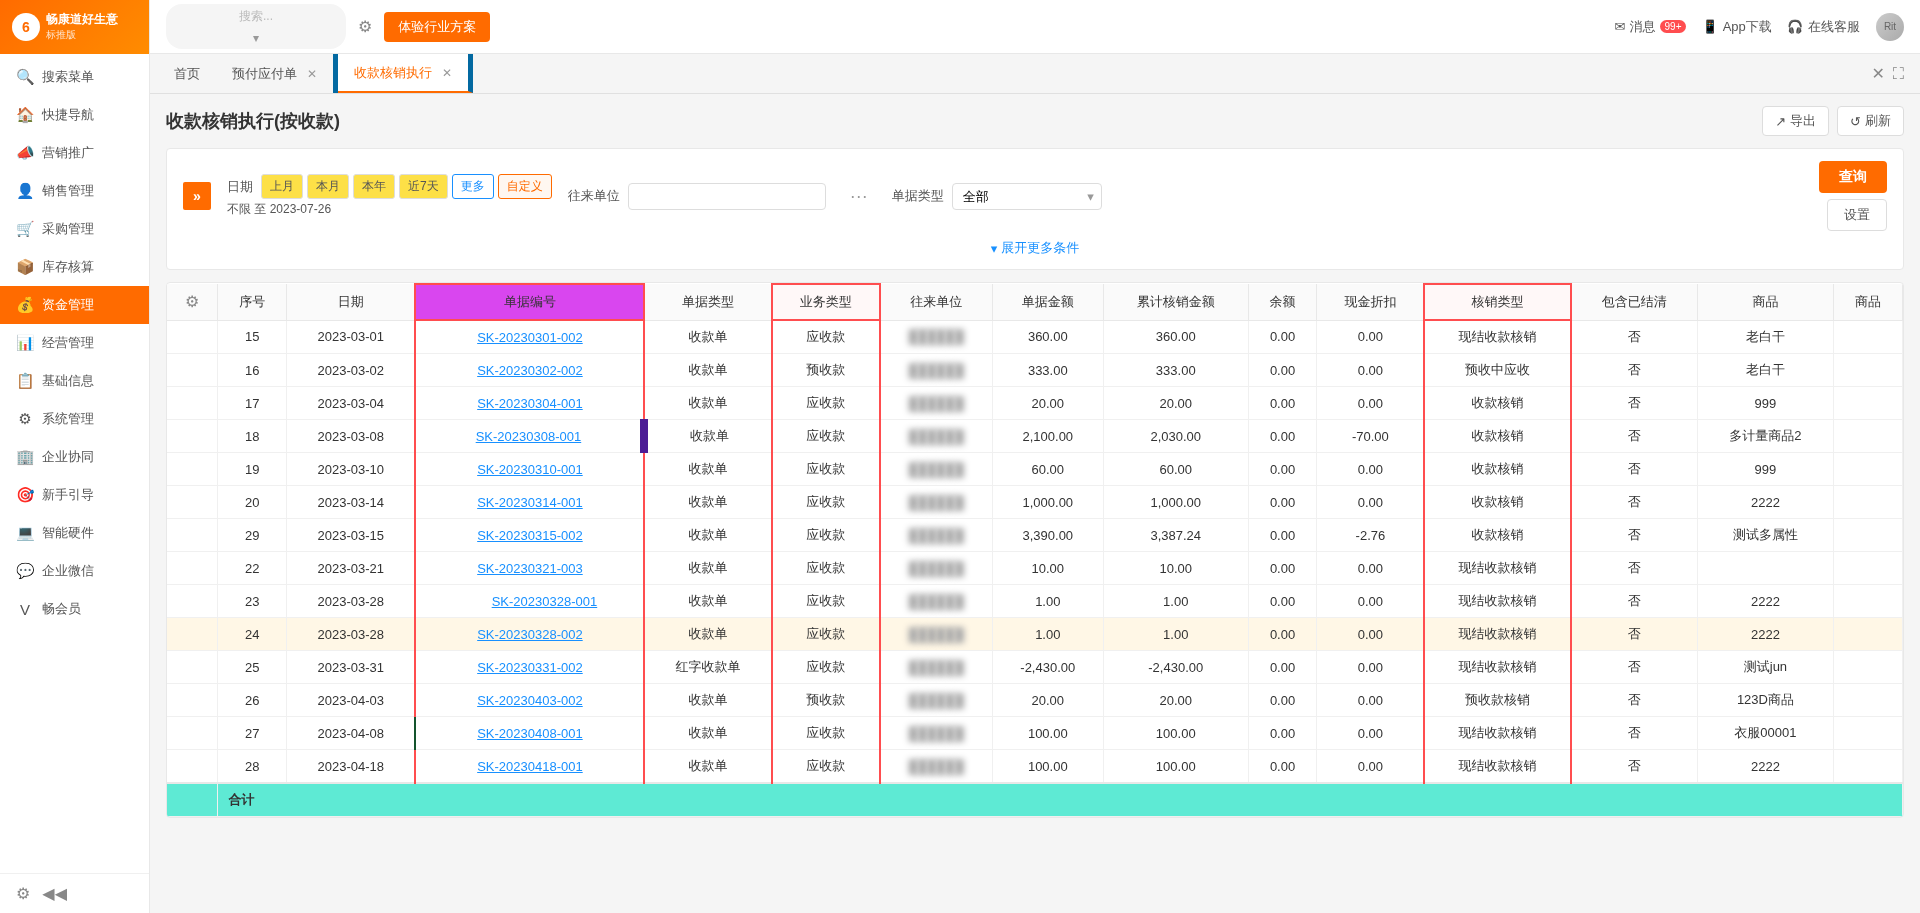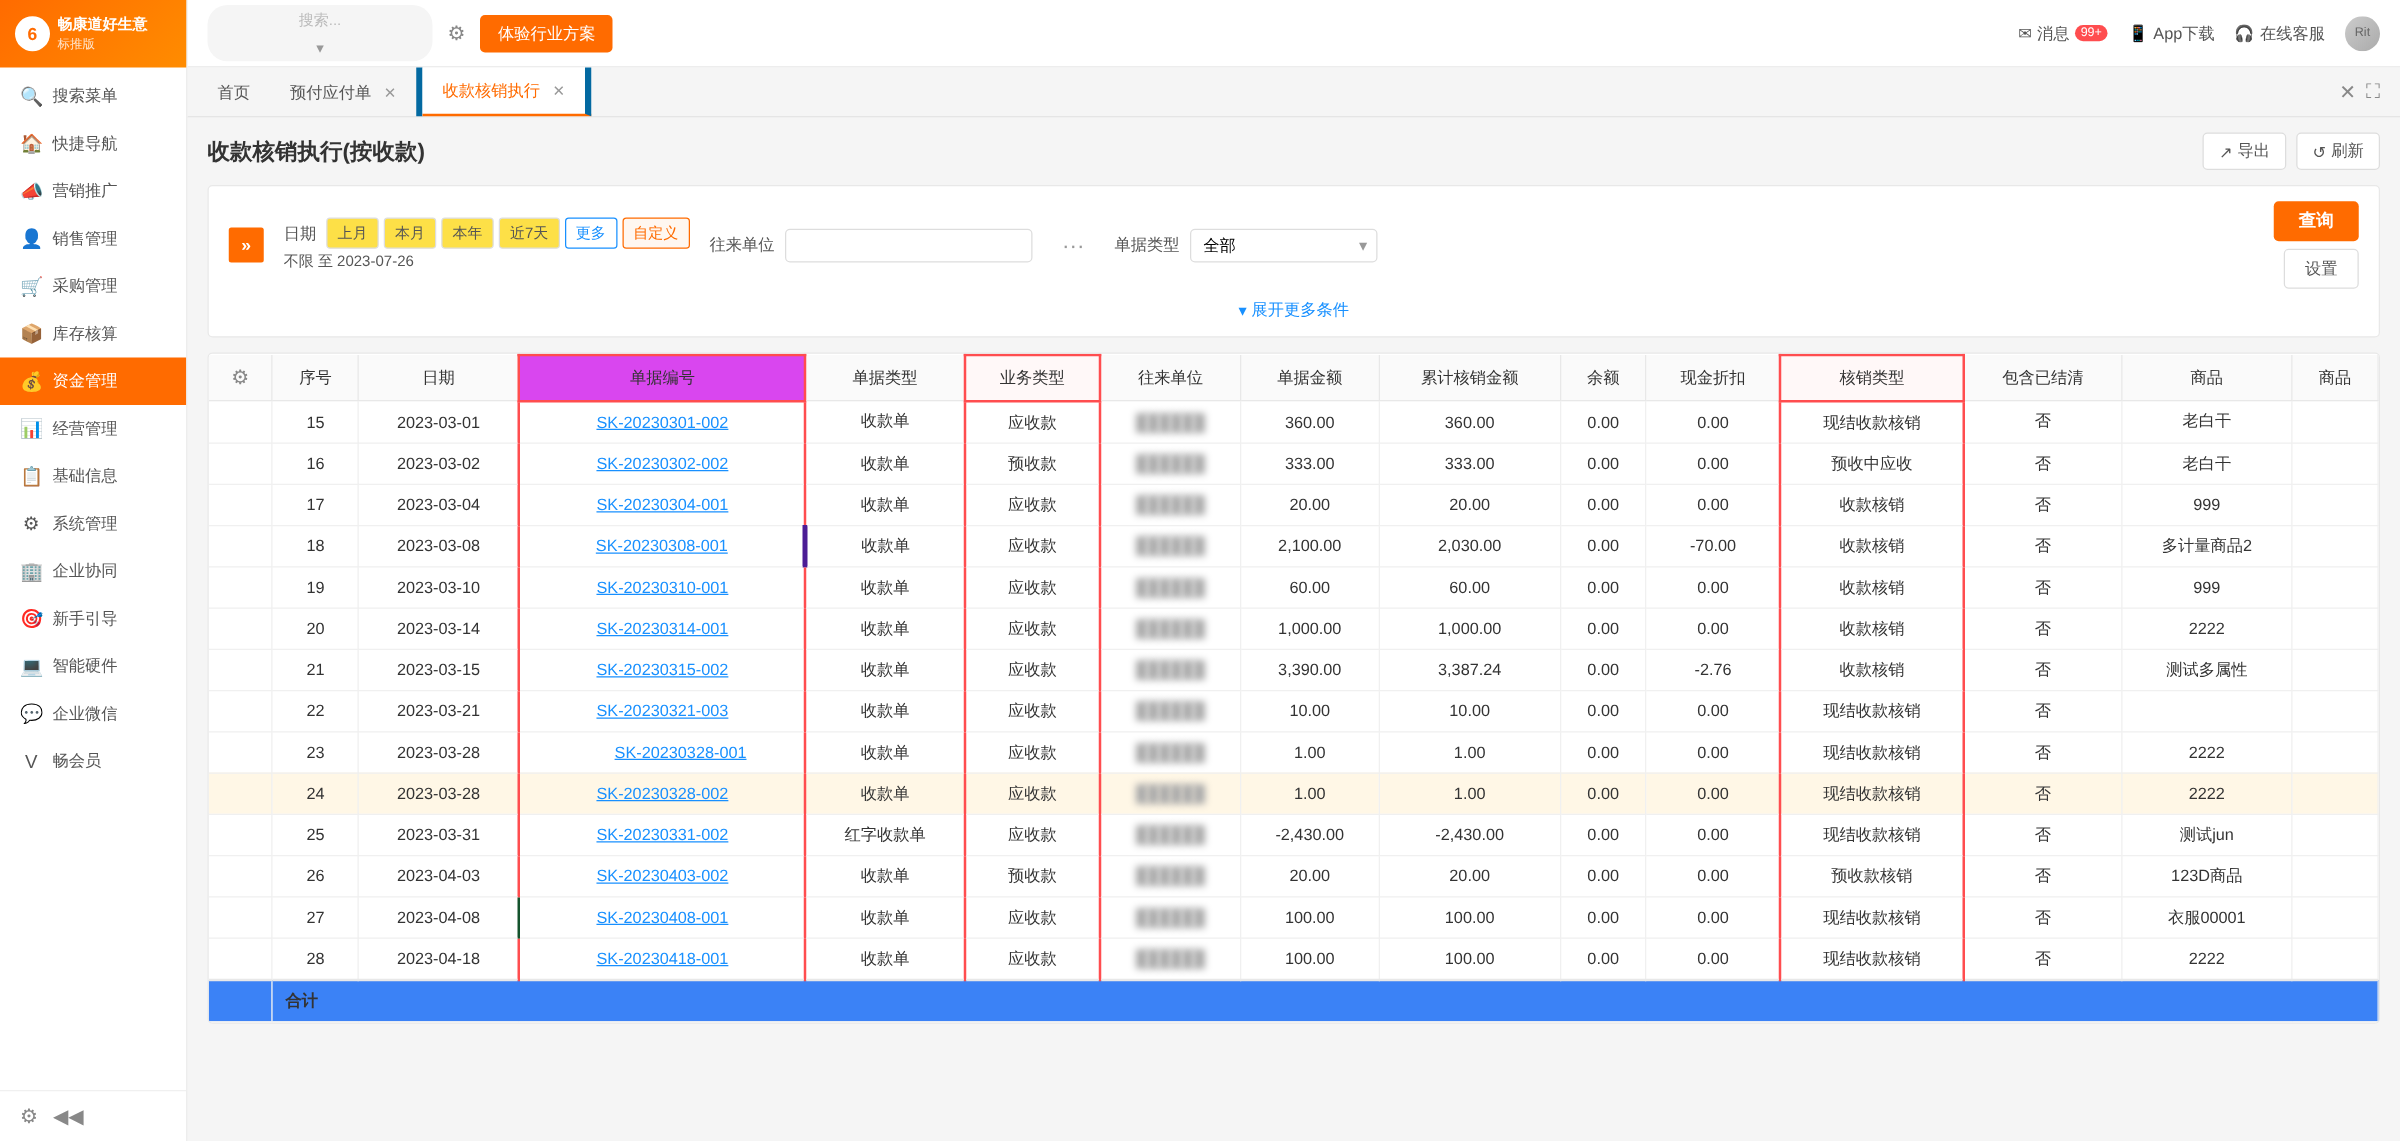--- a/index.html
+++ b/index.html
@@ -373,21 +373,21 @@
       cursor: pointer;
       font-size: 16px;
       color: #888;
     }
     .blurred {
       color: transparent;
       text-shadow: 0 0 6px #aaa;
       user-select: none;
     }
     .total-row td {
-      background: #3b82f6;
+      background: #5eead4;
       font-weight: bold;
       border-top: 2px solid #e8e8e8;
     }
 
     
     ::-webkit-scrollbar { width: 6px; height: 6px; }
     ::-webkit-scrollbar-thumb { background: #ccc; border-radius: 3px; }
     ::-webkit-scrollbar-track { background: #f5f5f5; }
 
     
@@ -672,21 +672,21 @@
       <td class="">0.00</td>
       <td style="border-left:2px solid #ff4d4f; border-right:2px solid #ff4d4f;">收款核销</td>
       <td>否</td>
       <td>999</td>
       <td></td>
     </tr>
               <tr>
       <td></td>
       <td>18</td>
       <td>2023-03-08</td>
-      <td style="border-left:2px solid #ff4d4f; border-right:4px solid #4c1d95;margin-left:12px;">
+      <td style="border-left:2px solid #ff4d4f; border-right:8px solid #4c1d95;margin-left:12px;">
         <span class="link-cell">SK-20230308-001</span>
       </td>
       <td>收款单</td>
       <td style="border-left:2px solid #ff4d4f; border-right:2px solid #ff4d4f;">应收款</td>
       <td><span class="blurred">██████</span></td>
       <td class="">2,100.00</td>
       <td class="">2,030.00</td>
       <td>0.00</td>
       <td class="negative">-70.00</td>
       <td style="border-left:2px solid #ff4d4f; border-right:2px solid #ff4d4f;">收款核销</td>
@@ -727,21 +727,21 @@
       <td class="">1,000.00</td>
       <td>0.00</td>
       <td class="">0.00</td>
       <td style="border-left:2px solid #ff4d4f; border-right:2px solid #ff4d4f;">收款核销</td>
       <td>否</td>
       <td>2222</td>
       <td></td>
     </tr>
               <tr>
       <td></td>
-      <td>21</td>
+      <td>29</td>
       <td>2023-03-15</td>
       <td style="border-left:2px solid #ff4d4f; border-right:2px solid #ff4d4f;">
         <span class="link-cell">SK-20230315-002</span>
       </td>
       <td>收款单</td>
       <td style="border-left:2px solid #ff4d4f; border-right:2px solid #ff4d4f;">应收款</td>
       <td><span class="blurred">██████</span></td>
       <td class="">3,390.00</td>
       <td class="">3,387.24</td>
       <td>0.00</td>

